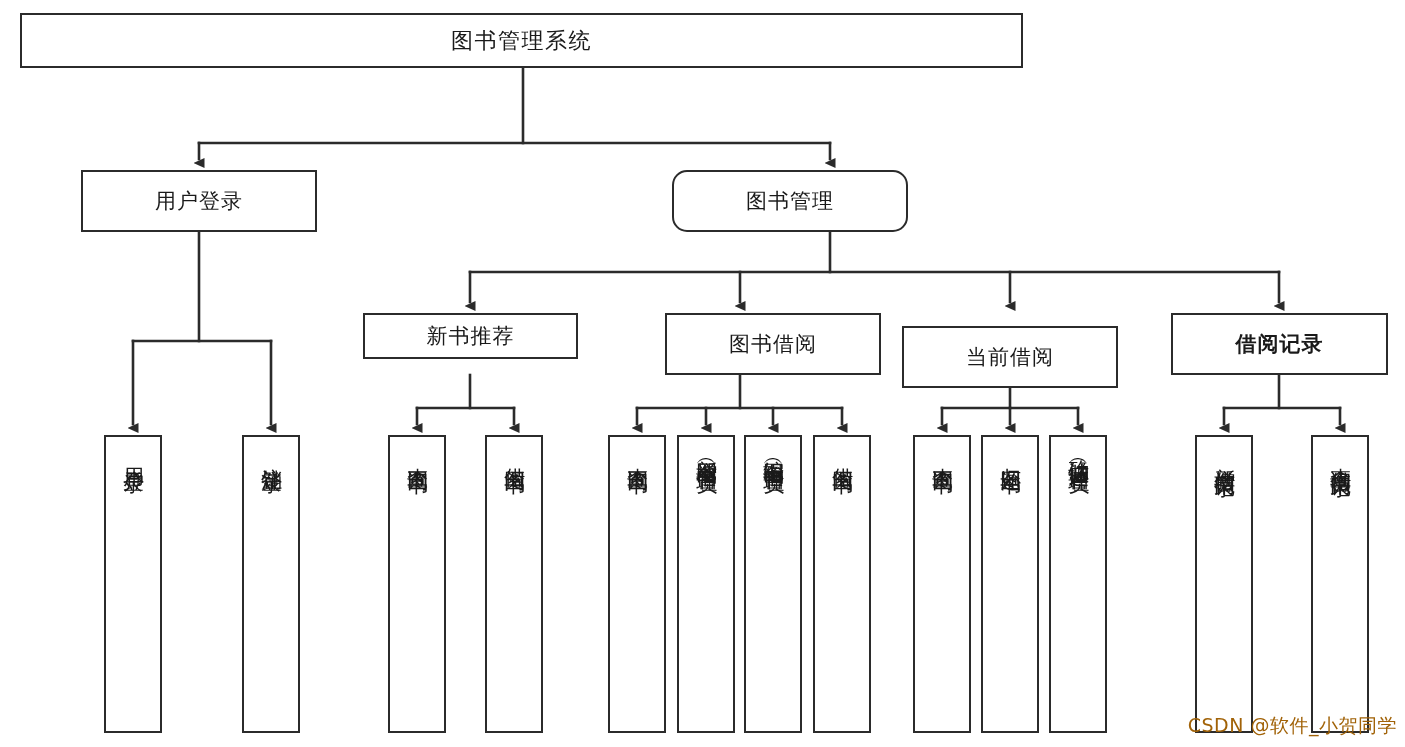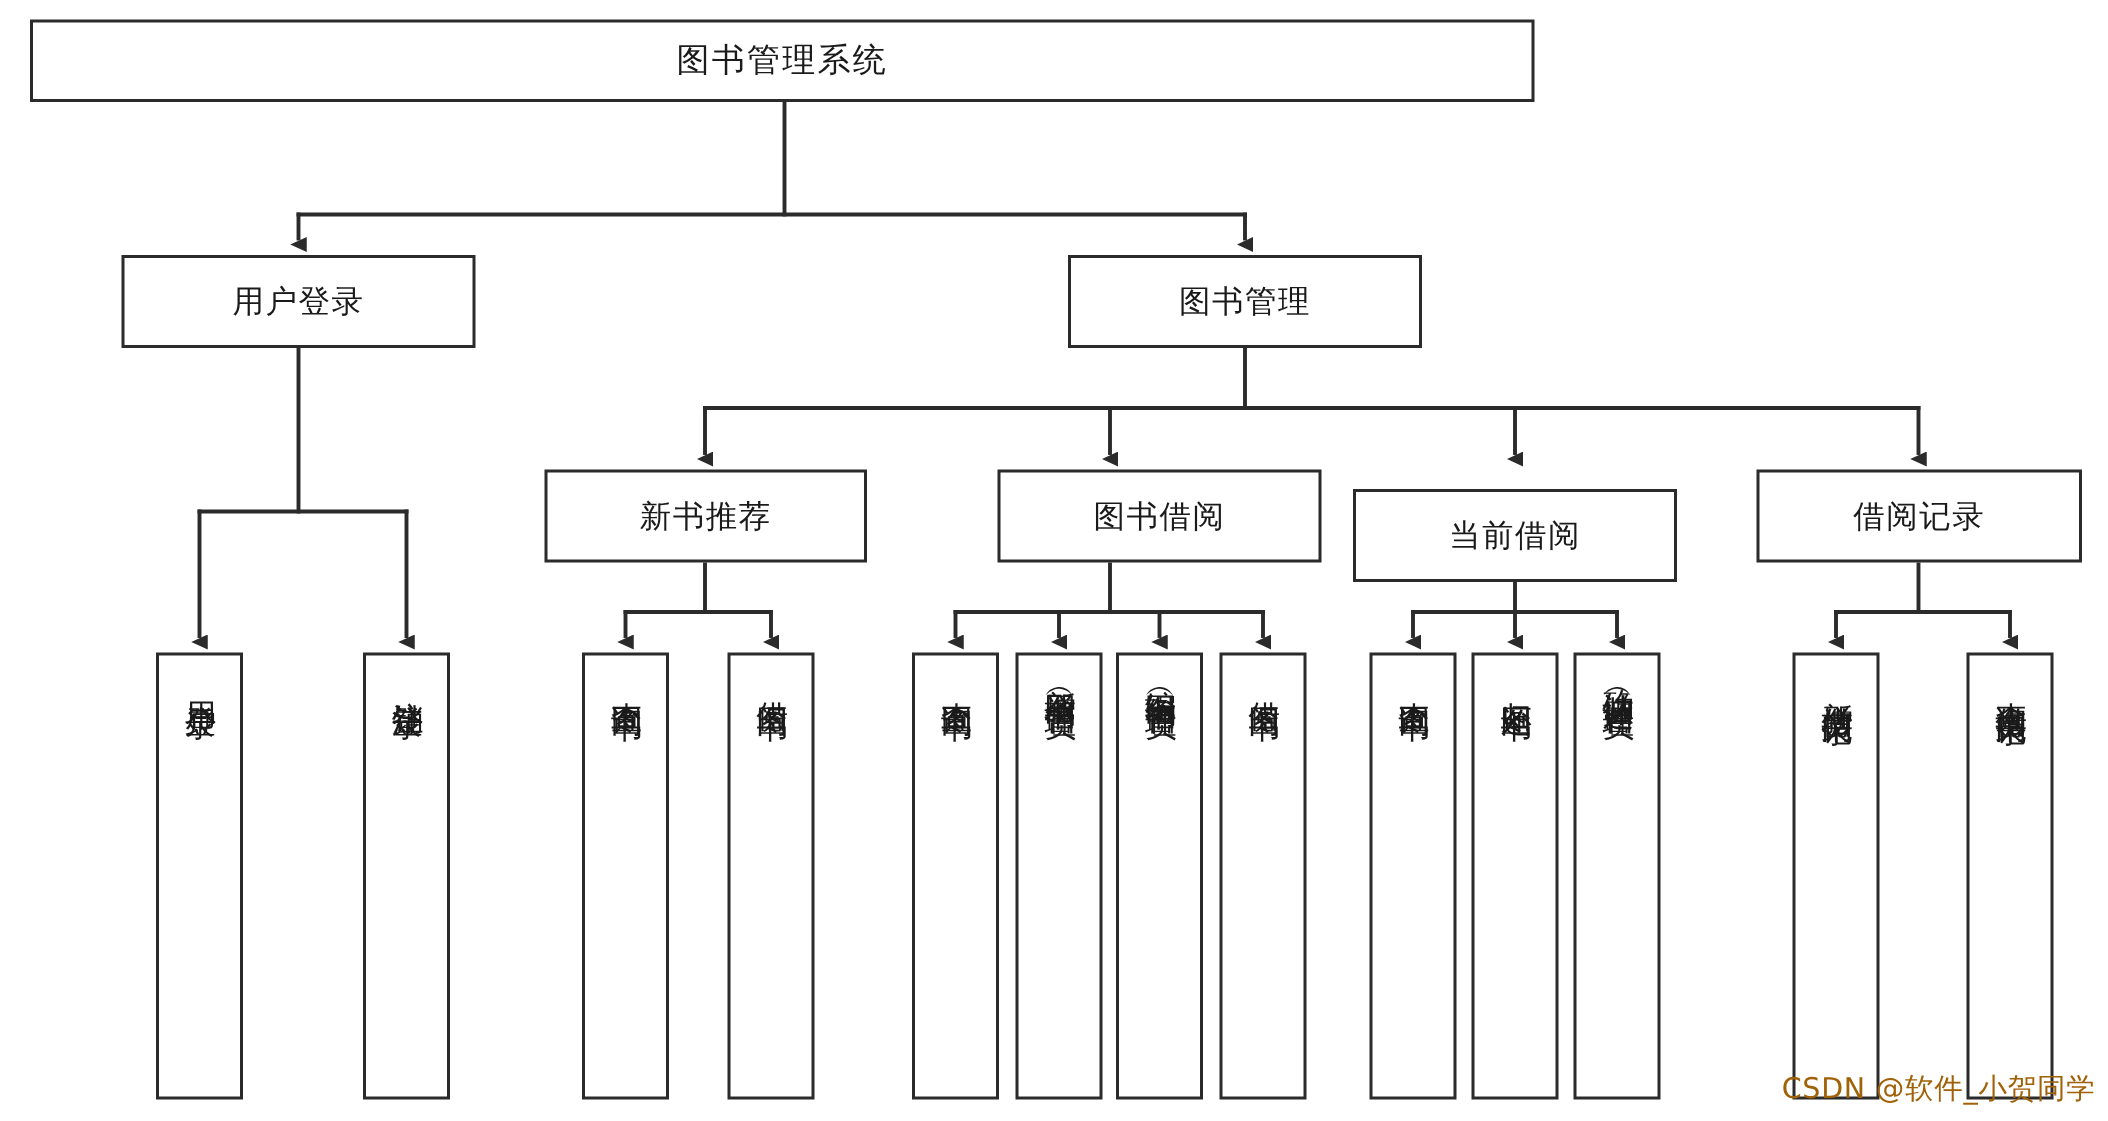--- a/index.html
+++ b/index.html
@@ -134,34 +134,34 @@
     </g>
   </svg>
 
   <div class="node root horiz" style="left:20px; top:13px; width:1003px; height:55px;">
     <span class="label">图书管理系统</span>
   </div>
 
   <div class="node horiz" style="left:81px; top:170px; width:236px; height:62px;">
     <span class="label">用户登录</span>
   </div>
-  <div class="node horiz" style="left:712px; top:170px; width:236px; height:62px;">
+  <div class="node horiz" style="left:672px; top:170px; width:236px; height:62px;border-radius:15px;">
     <span class="label">图书管理</span>
   </div>
 
-  <div class="node horiz" style="left:363px; top:313px; width:215px; height:62px;">
+  <div class="node horiz" style="left:363px; top:313px; width:215px; height:46px;">
     <span class="label">新书推荐</span>
   </div>
   <div class="node horiz" style="left:632px; top:313px; width:216px; height:62px;margin-left:33px;">
     <span class="label">图书借阅</span>
   </div>
   <div class="node horiz" style="left:902px; top:326px; width:216px; height:62px;">
     <span class="label">当前借阅</span>
   </div>
-  <div class="node horiz" style="left:1171px; top:313px; width:217px; height:62px;">
+  <div class="node horiz" style="left:1171px; top:313px; width:217px; height:62px;font-weight:bold;">
     <span class="label">借阅记录</span>
   </div>
 
   <div class="node leaf" style="left:104px; top:435px; width:58px; height:298px;">
     <span class="label">用户登录</span>
   </div>
   <div class="node leaf" style="left:242px; top:435px; width:58px; height:298px;">
     <span class="label">注销登录</span>
   </div>
 

